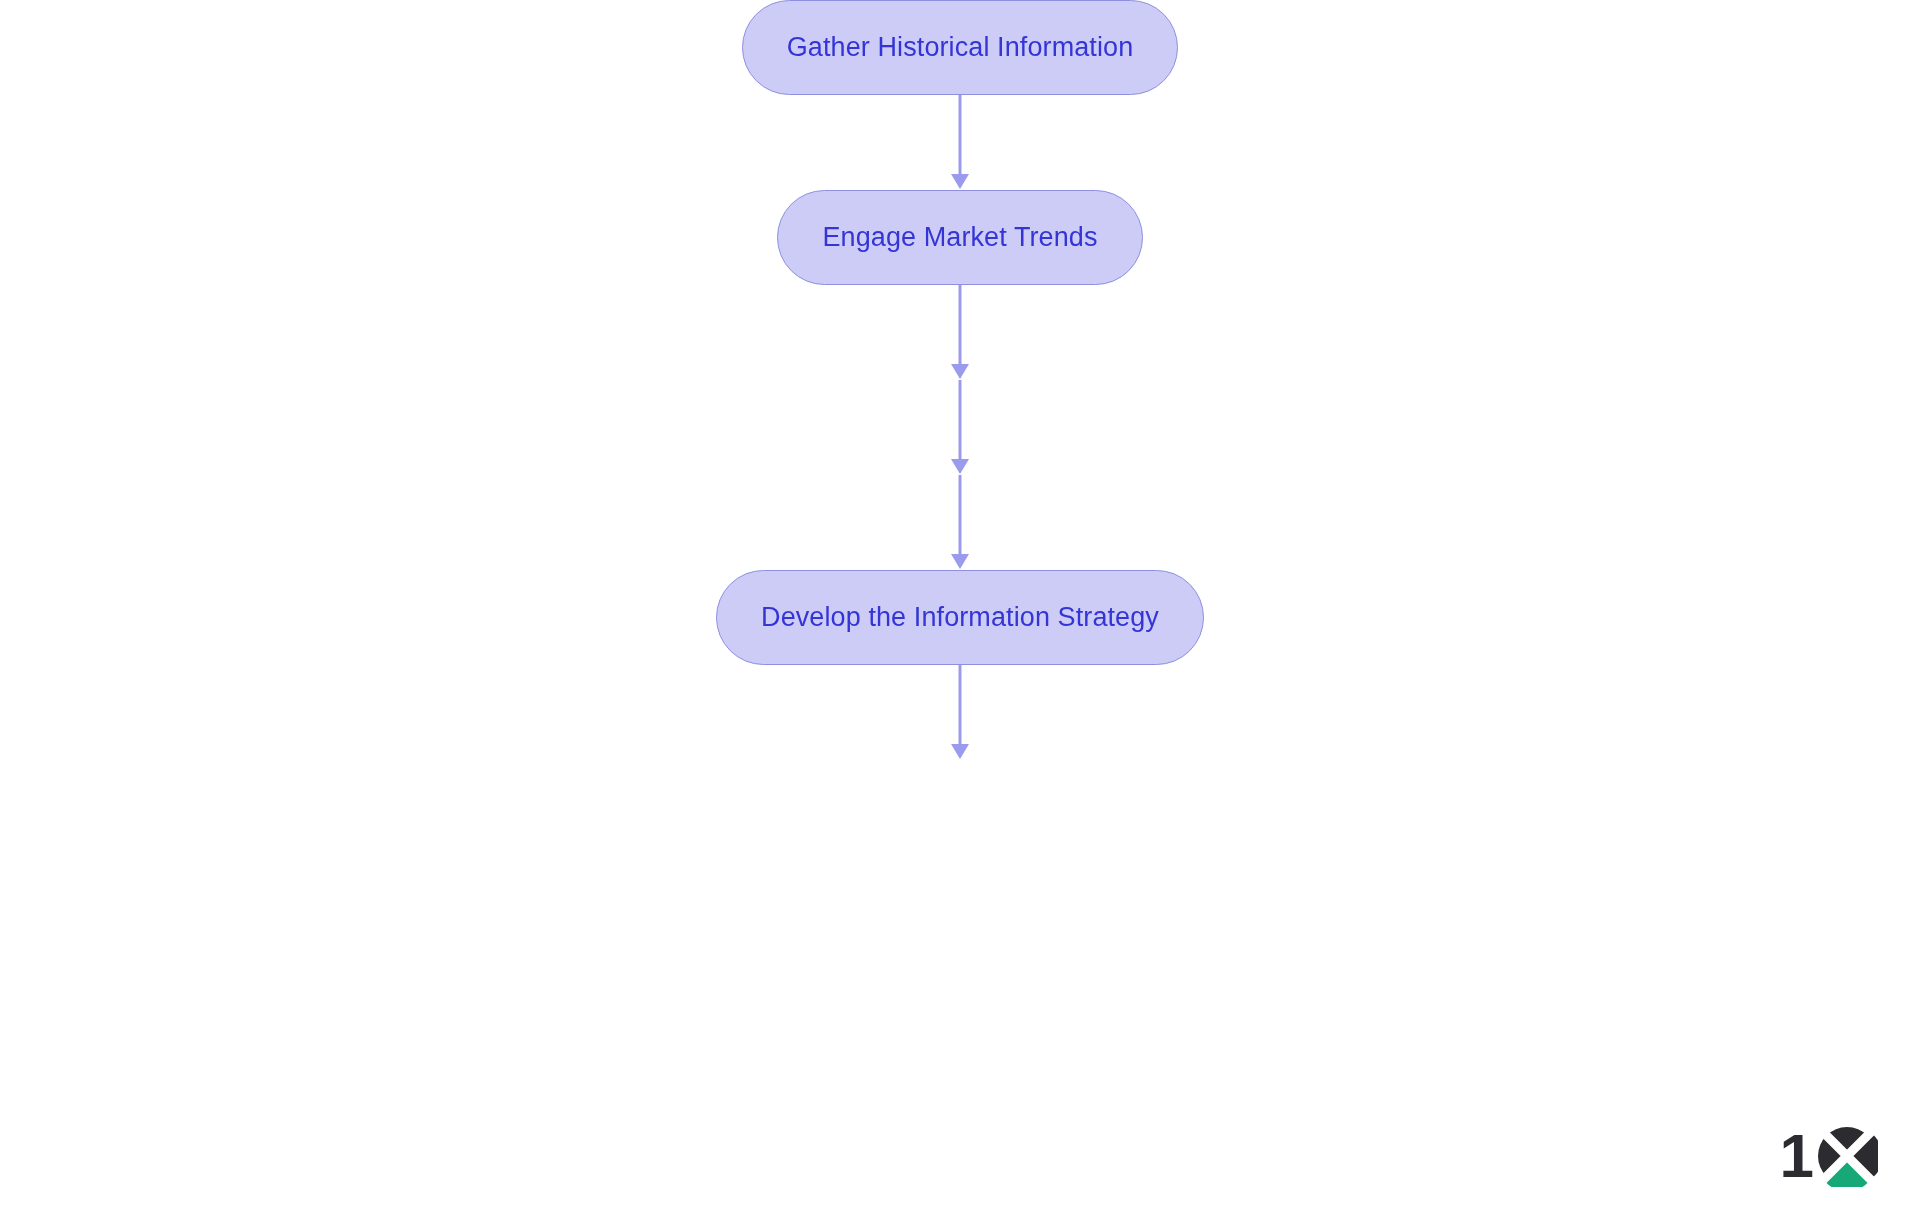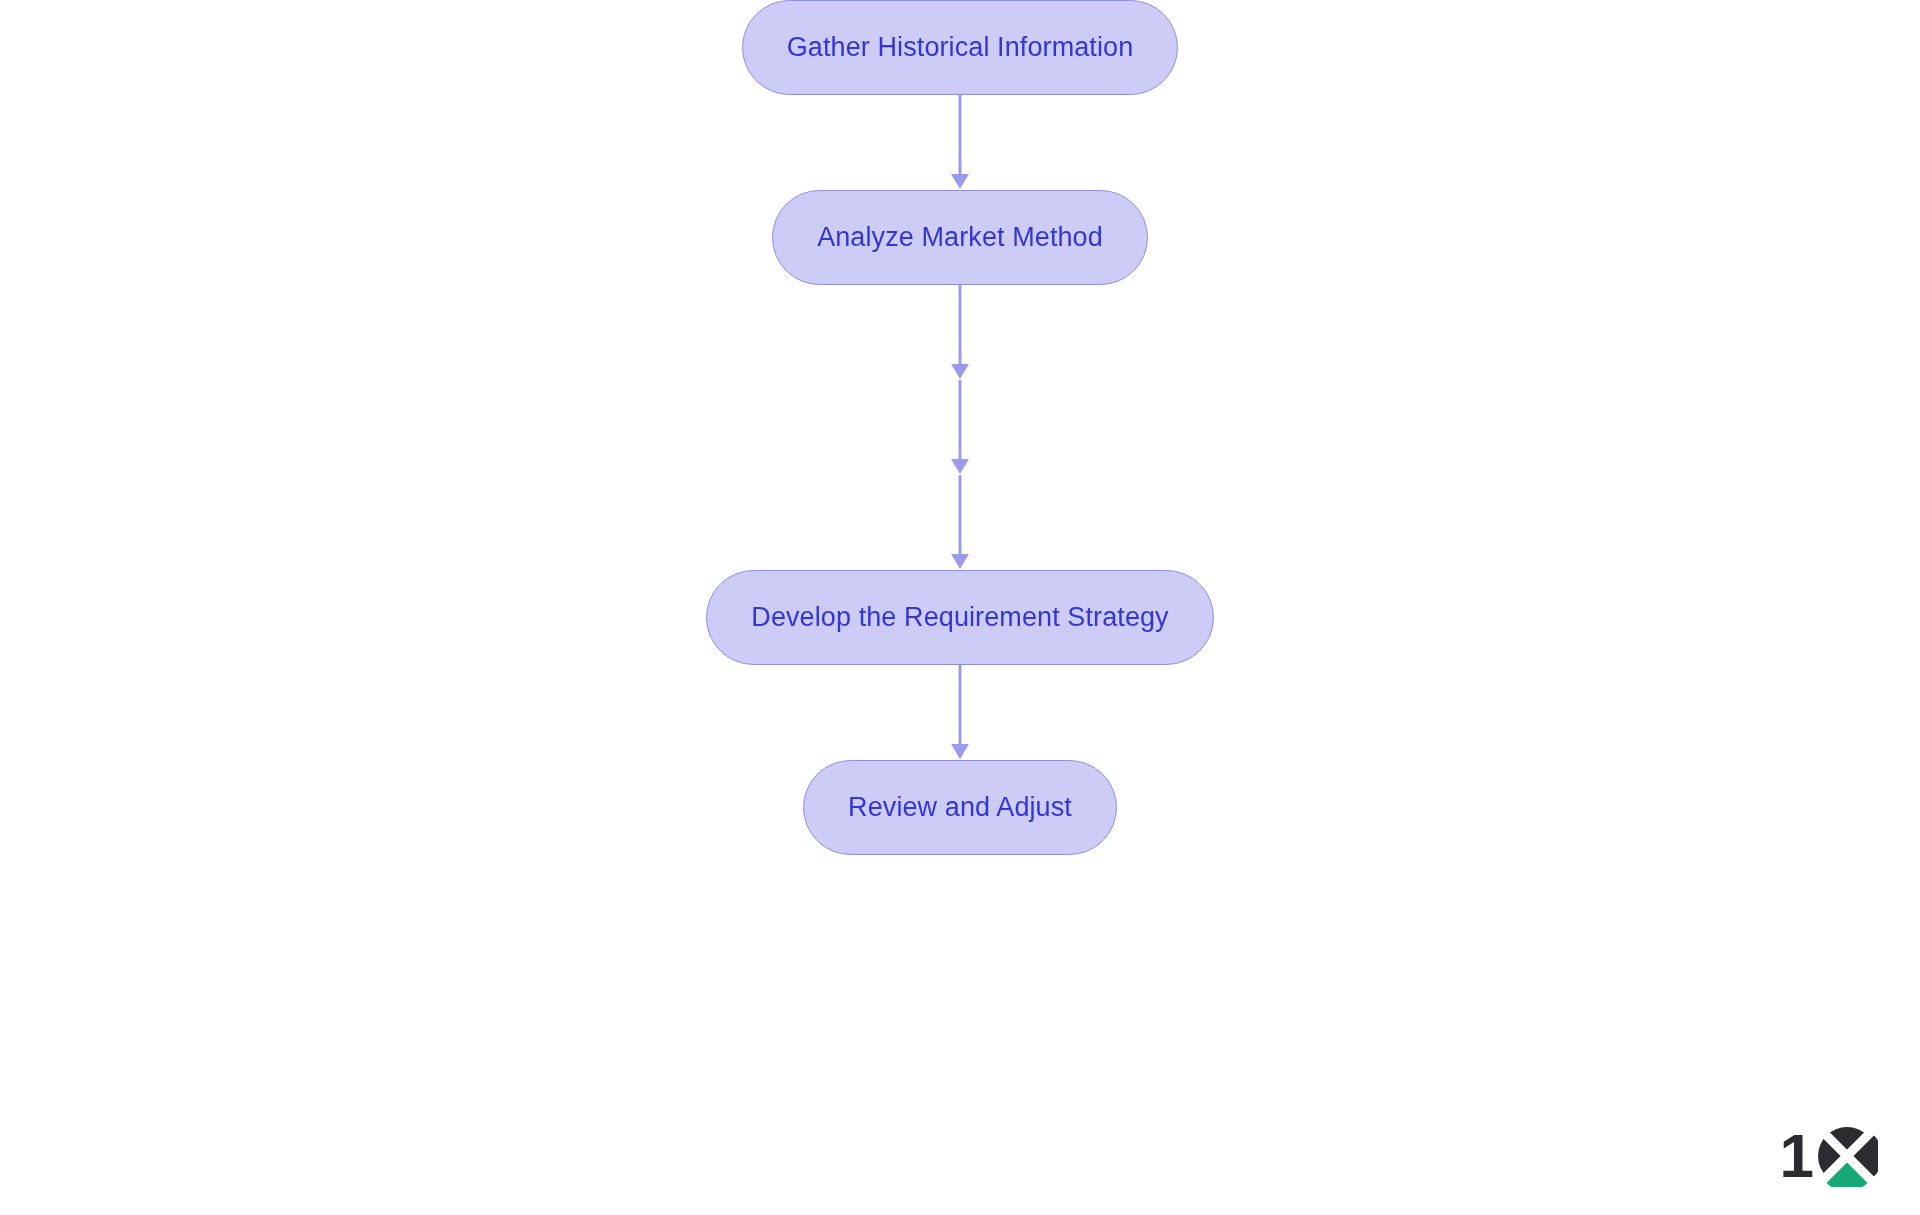--- a/index.html
+++ b/index.html
@@ -113,52 +113,49 @@
     <div class="node">
       <span class="node-label">Gather Historical Information</span>
     </div>
 
     <div class="connector">
       <span class="stem"></span>
       <span class="head"></span>
     </div>
 
     <div class="node">
-      <span class="node-label">Analyze Market Method</span>
+      <span class="node-label">Engage Market Trends</span>
     </div>
 
     <div class="connector">
       <span class="stem"></span>
       <span class="head"></span>
     </div>
 
 
     <div class="connector">
       <span class="stem"></span>
       <span class="head"></span>
     </div>
 
 
     <div class="connector">
       <span class="stem"></span>
       <span class="head"></span>
     </div>
 
     <div class="node">
-      <span class="node-label">Develop the Requirement Strategy</span>
+      <span class="node-label">Develop the Information Strategy</span>
     </div>
 
     <div class="connector">
       <span class="stem"></span>
       <span class="head"></span>
     </div>
 
-    <div class="node">
-      <span class="node-label">Review and Adjust</span>
-    </div>
 
   </div>
 
   <div id="brand-logo">
     <span class="logo-one">1</span>
     <svg class="logo-mark" width="62" height="62" viewBox="0 0 62 62">
       <circle cx="31" cy="31" r="29" fill="#2b2b30"></circle>
       <path d="M31 31 L54.5 7.5 A29 29 0 0 1 54.5 54.5 Z" fill="#2b2b30"></path>
       <path d="M31 31 L7.5 54.5 A29 29 0 0 0 54.5 54.5 Z" fill="#17a877"></path>
       <path d="M6 6 L56 56 M56 6 L6 56" stroke="#ffffff" stroke-width="9" stroke-linecap="butt"></path>

